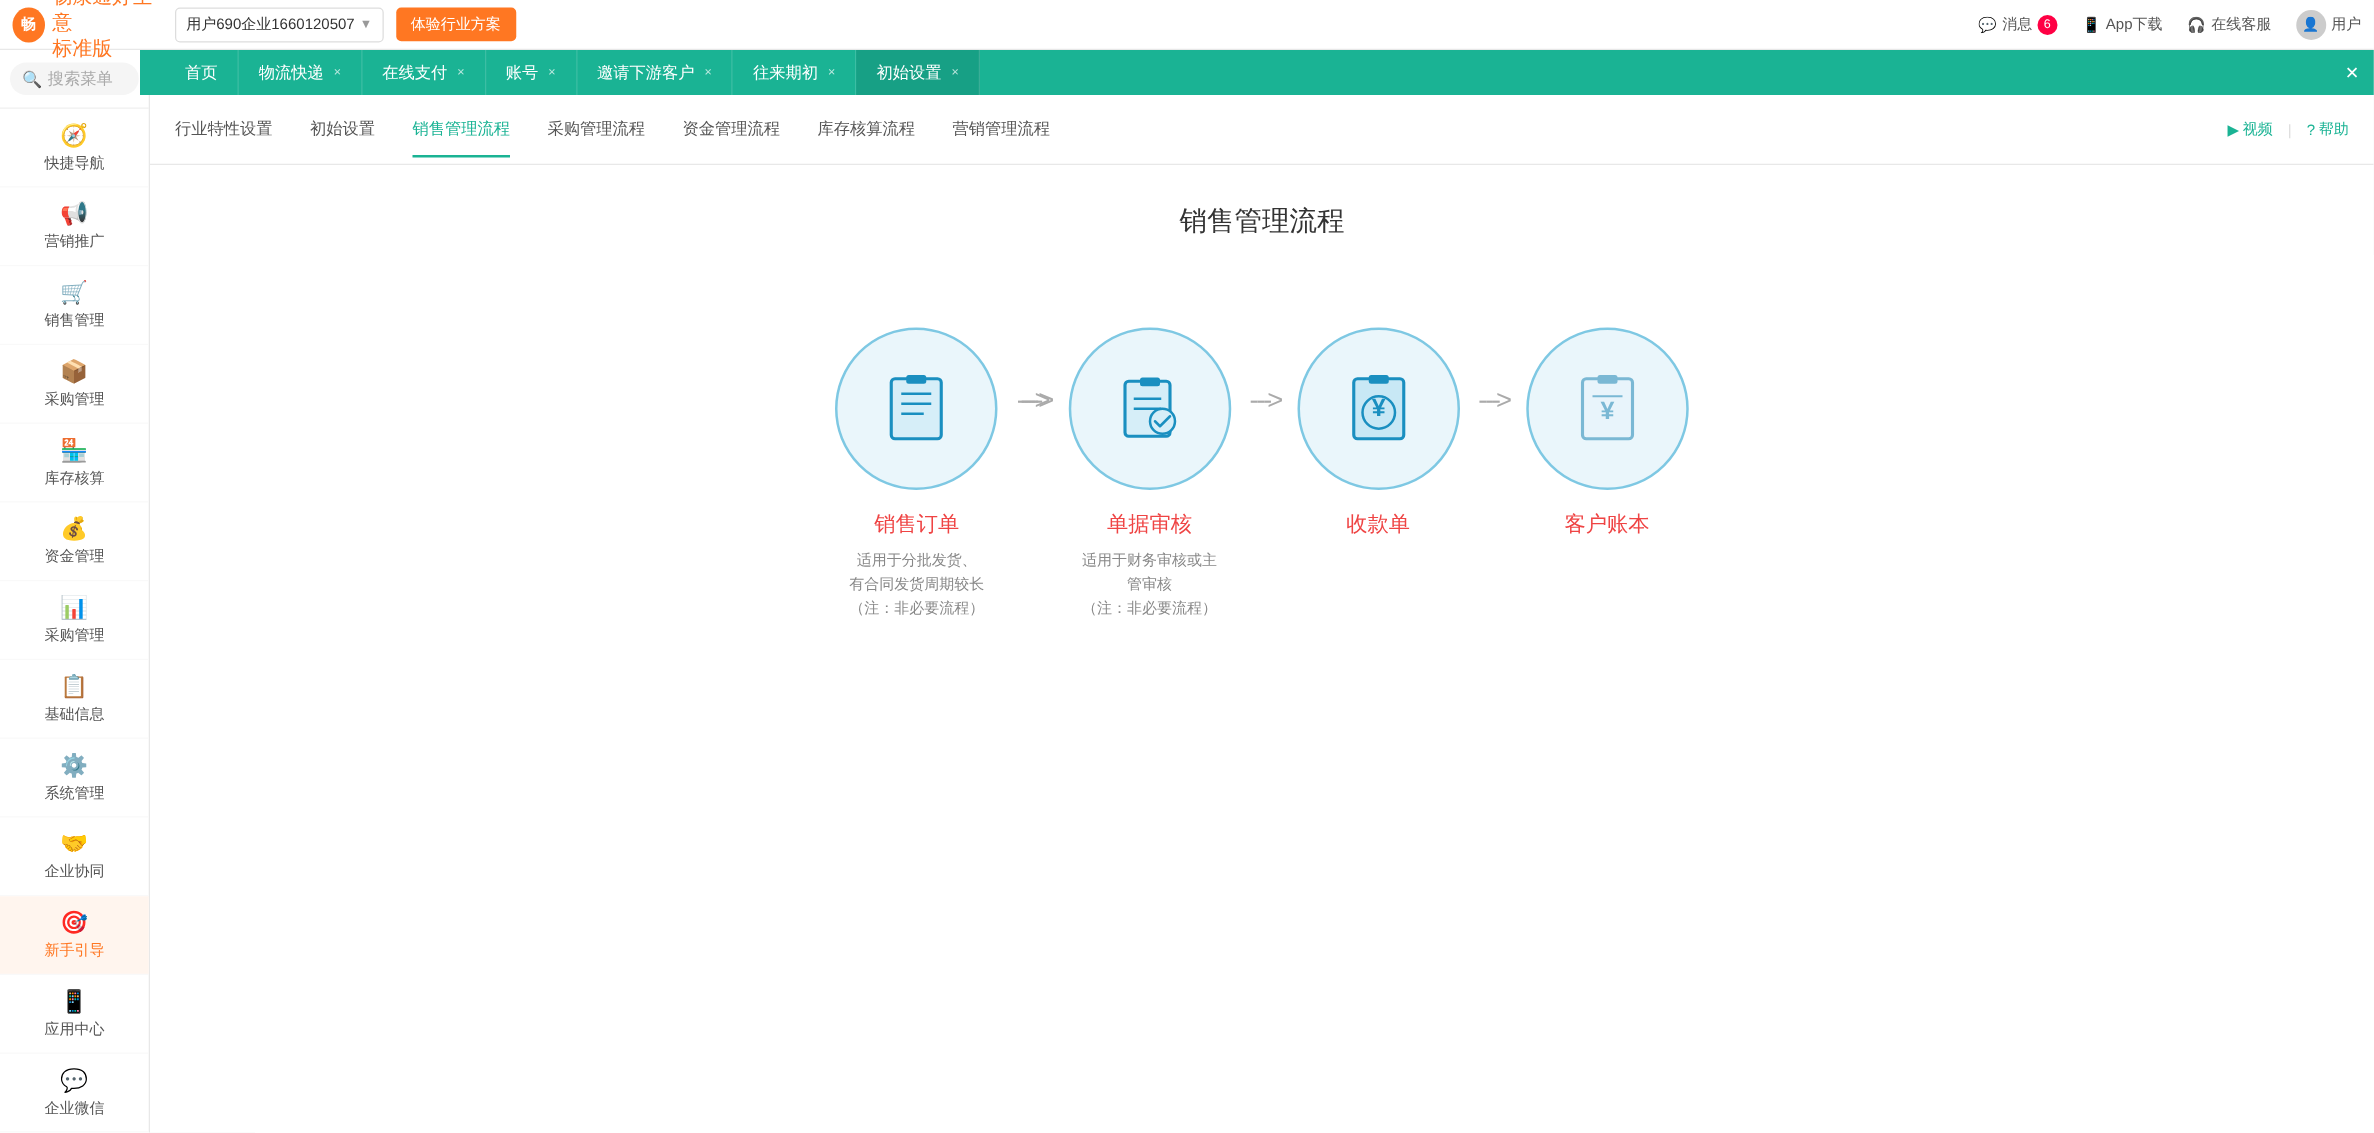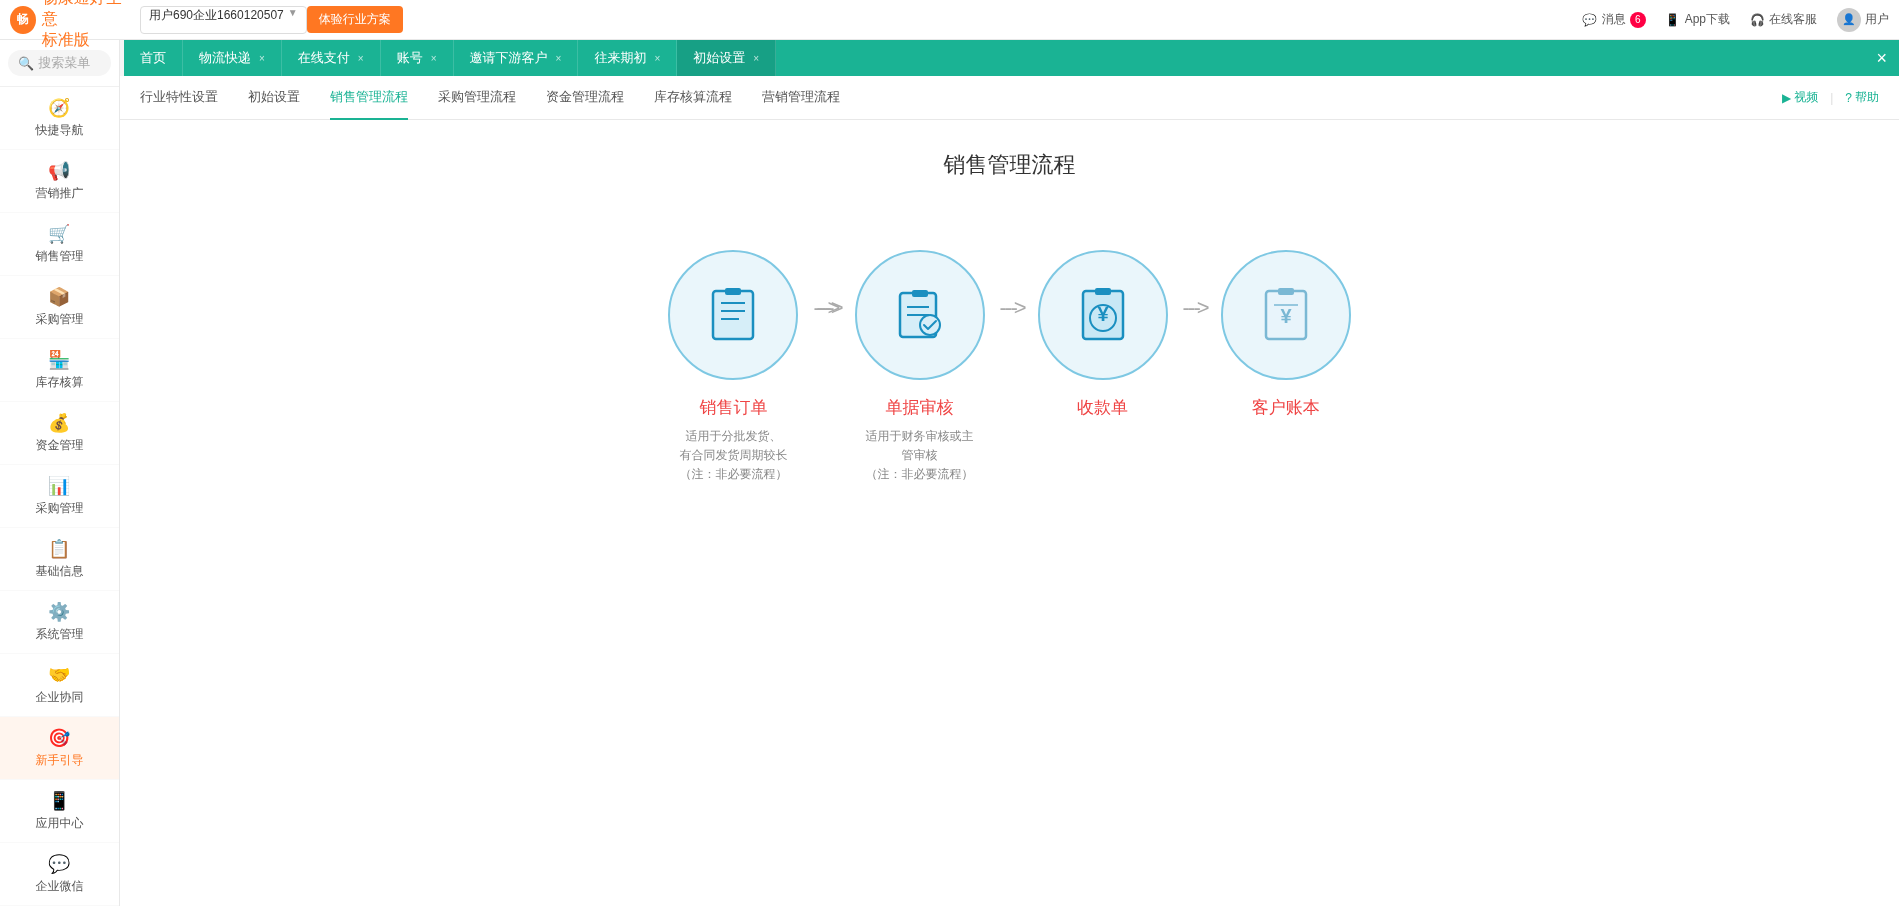--- a/index.html
+++ b/index.html
@@ -31,28 +31,29 @@
       color: #fff; font-size: 12px; font-weight: bold;
     }
     .logo-text { font-size: 16px; color: #ff7722; line-height: 1.3; }
 
     .user-selector {
       margin-left: 10px;
       height: 28px;
       border: 1px solid #ddd;
       border-radius: 4px;
       padding: 0 8px;
-      display: flex; gap: 4px;
+      display: flex; align-items: center; gap: 4px;
       cursor: pointer;
       font-size: 12px;
       color: #333;
     }
     .user-selector .chevron { color: #999; font-size: 10px; }
 
     .trial-btn {
+      margin-left: 10px;
       background: #ff7722;
       color: #fff;
       border: none;
       border-radius: 4px;
       padding: 5px 12px;
       font-size: 12px;
       cursor: pointer;
     }
 
     .top-bar-right {
@@ -69,22 +70,23 @@
       font-size: 10px; display: flex; align-items: center; justify-content: center;
     }
     .avatar { width: 24px; height: 24px; border-radius: 50%; background: #ccc; display: flex; align-items: center; justify-content: center; font-size: 11px; color: #666; }
 
     
     .nav-tabs {
       height: 36px;
       background: #1ab394;
       display: flex; align-items: stretch;
       position: fixed;
-      top: 40px; left: 124px; right: 0;
+      top: 40px; left: 112px; right: 0;
       z-index: 99;
+      padding-left: 20px;
     }
     .nav-tab {
       padding: 0 16px;
       display: flex; align-items: center; gap: 4px;
       color: #fff; font-size: 13px; cursor: pointer;
       white-space: nowrap;
       border-right: 1px solid rgba(255,255,255,0.15);
     }
     .nav-tab.active { background: #17a085; }
     .nav-tab .close-x { font-size: 10px; margin-left: 4px; opacity: 0.7; }
@@ -125,21 +127,21 @@
       background: #fff;
       min-height: calc(906px - 76px);
       padding: 0;
     }
 
     
     .sub-tabs {
       display: flex; align-items: center;
       padding: 0 20px;
       border-bottom: 1px solid #e8e8e8;
-      height: 44px;
+      height: 56px;
       gap: 30px;
     }
     .sub-tab {
       height: 44px; display: flex; align-items: center;
       font-size: 13px; color: #555; cursor: pointer;
       border-bottom: 2px solid transparent;
       white-space: nowrap;
     }
     .sub-tab.active { color: #1ab394; border-bottom: 2px solid #1ab394; }
 

